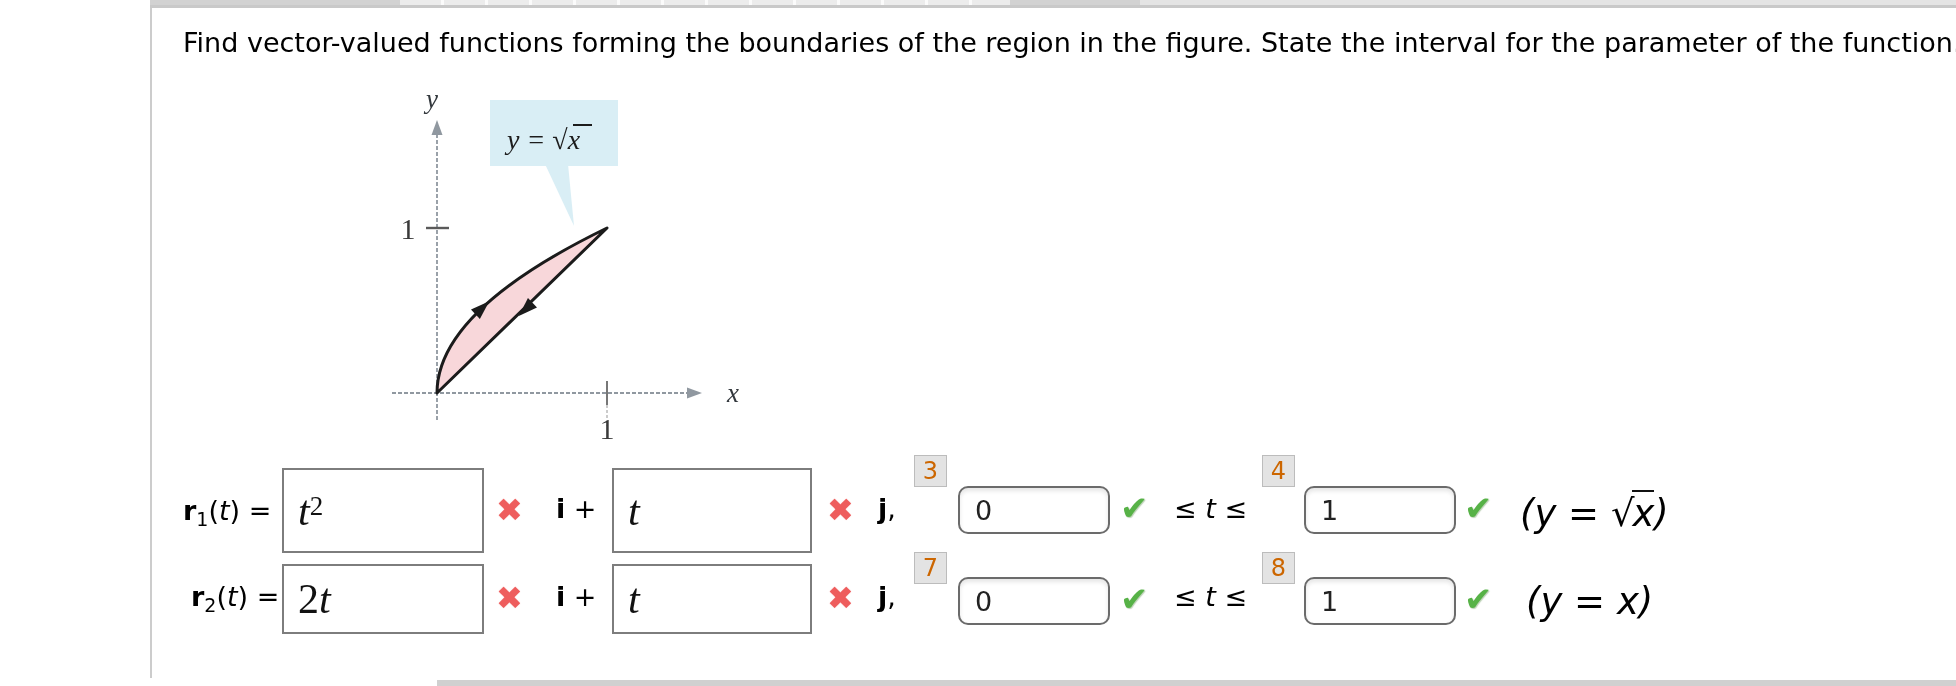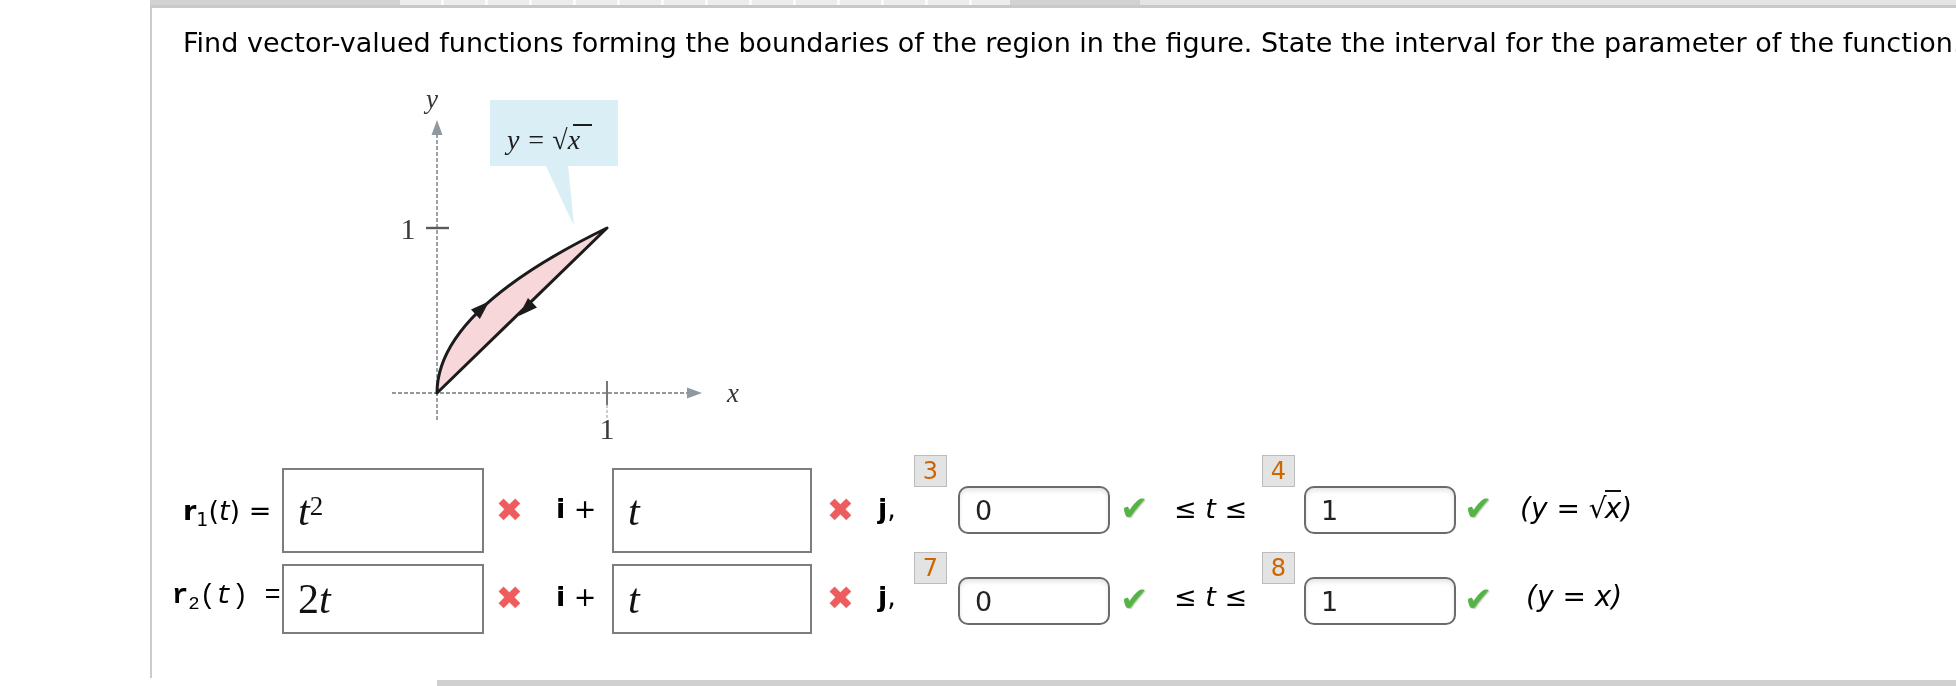--- a/index.html
+++ b/index.html
@@ -35,21 +35,21 @@
   .ijlabel b{font-weight:bold;}
 
   .badge{position:absolute;width:33px;height:32px;background:#e3e3e3;border:1px solid #bcbcbc;
          box-sizing:border-box;color:#cc6600;font-size:24px;display:flex;align-items:center;
          justify-content:center;}
   .pill{position:absolute;width:152px;height:48px;border:2px solid #6b6b6b;border-radius:10px;
         background:#fff;box-sizing:border-box;display:flex;align-items:center;padding-left:15px;
         font-size:27px;color:#222;box-shadow:inset 0 3px 4px rgba(0,0,0,0.10);}
   .interval{position:absolute;font-size:27px;white-space:nowrap;}
   .interval i{font-style:italic;}
-  .note{position:absolute;font-size:28px;font-style:italic;white-space:nowrap;color:#000;}
+  .note{position:absolute;font-size:37px;font-style:italic;white-space:nowrap;color:#000;}
   .note .radicand{border-top:2px solid #111;}
   .note .sqrt{letter-spacing:-2px;}
 
   svg text{font-family:"Liberation Serif","DejaVu Serif",serif;}
 </style>
 </head>
 <body>
 
 <div id="canvas">
 
@@ -122,21 +122,21 @@
   </div>
 
   <div class="badge" style="left:1262px;top:455px;">4</div>
   <div class="pill" style="left:1304px;top:486px;">1</div>
   <span class="check" style="left:1464px;top:490px;">✔</span>
 
   <div class="note" style="left:1520px;top:492px;">
     <span>(</span><span>y</span><span> = </span><span class="sqrt">√</span><span class="radicand">x</span><span>)</span>
   </div>
 
-  <div class="rlabel" style="left:172px;top:581px;font-family:Liberation Mono, monospace;">
+  <div class="rlabel" style="left:191px;top:581px;">
     <b>r</b><sub>2</sub><span>(</span><i>t</i><span>) = </span>
   </div>
 
   <div class="mathbox" style="left:282px;top:564px;width:202px;height:70px;">
     <span class="coef">2</span>
       <span class="mvar">t</span>
   </div>
   <span class="xmark" style="left:496px;top:581px;">✖</span>
   <div class="ijlabel" style="left:556px;top:581px;">
     <b>i</b><span> + </span>

